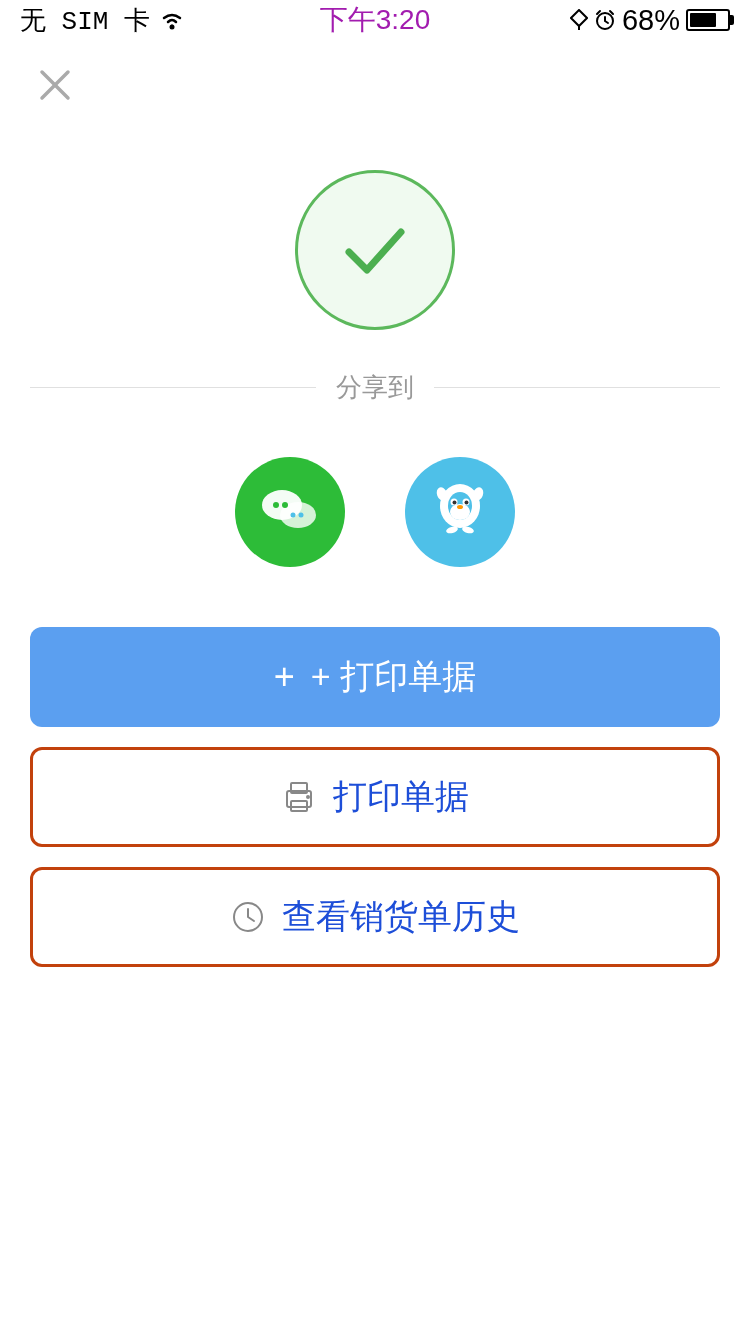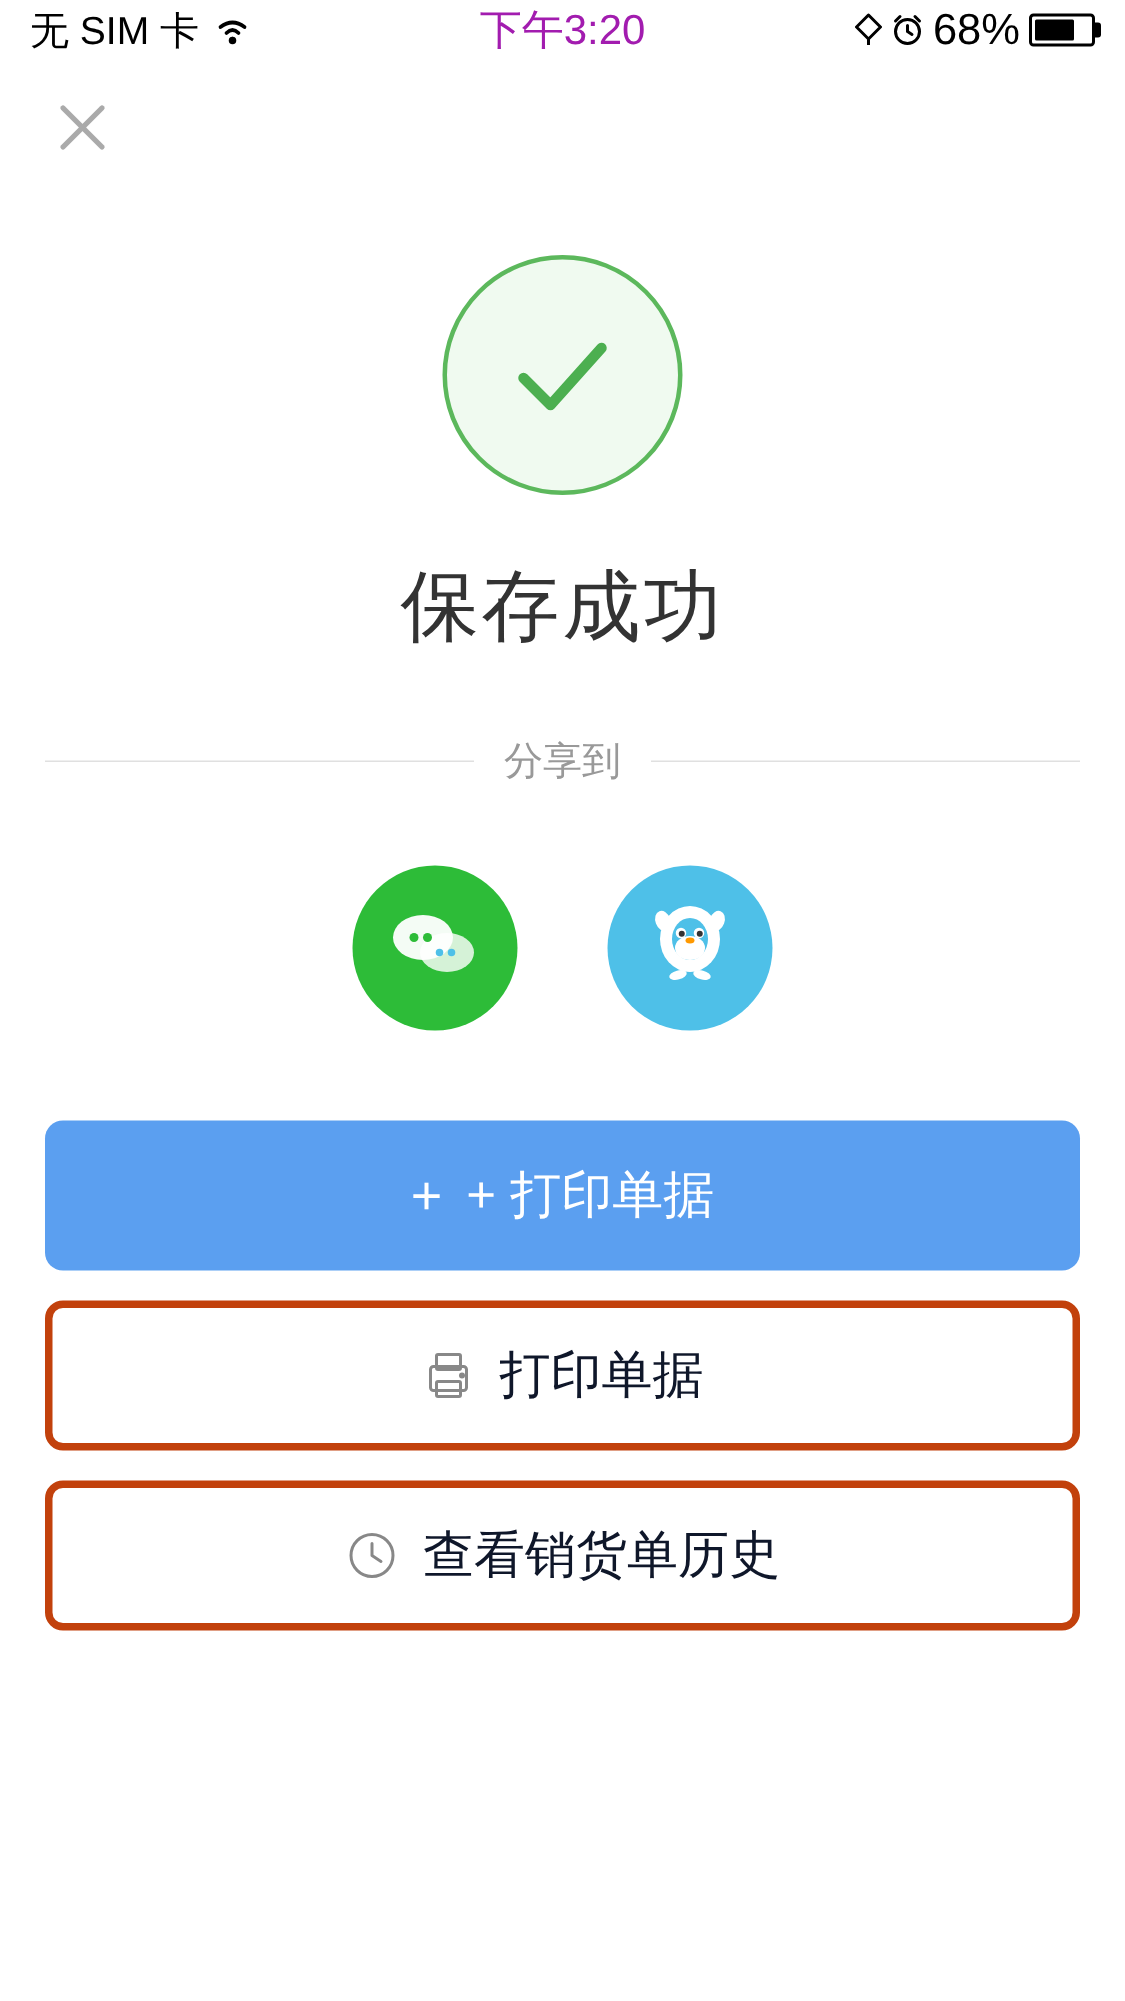--- a/index.html
+++ b/index.html
@@ -23,20 +23,21 @@
       justify-content: space-between;
       padding: 0 20px;
       flex-shrink: 0;
     }
     .status-left {
       display: flex;
       align-items: center;
       gap: 8px;
       font-size: 26px;
       color: #000;
+      font-family: Liberation Mono, monospace;
     }
     .status-center {
       font-size: 28px;
       font-weight: 500;
       color: #a21caf;
       position: absolute;
       left: 50%;
       transform: translateX(-50%);
     }
     .status-right {
@@ -192,22 +193,22 @@
       cursor: pointer;
       border: none;
     }
     .action-btn.primary {
       background: #5b9ff0;
       color: #fff;
       font-weight: 400;
     }
     .action-btn.secondary {
       background: #fff;
-      color: #0f172a;
-      border: 5px solid #c2410c;
+      color: #1d4ed8;
+      border: 3px solid #c2410c;
     }
   </style>
 </head>
 <body>
 
 <div class="status-bar">
   <div class="status-left">
     <span>无 SIM 卡</span>
     <svg width="28" height="20" viewBox="0 0 28 20">
       <path d="M14 16 Q14 16 14 16" stroke="#000" stroke-width="3" fill="none" stroke-linecap="round"></path>
@@ -245,21 +246,20 @@
       </svg>
     </button>
   </div>
 
   <div class="success-circle">
     <svg class="checkmark-svg" viewBox="0 0 80 80">
       <polyline points="14,42 32,60 66,22" stroke="#4caf50" stroke-width="7" fill="none" stroke-linecap="round" stroke-linejoin="round"></polyline>
     </svg>
   </div>
 
-  <div class="success-title">保存成功</div>
 
   <div class="share-divider">
     <div class="divider-line"></div>
     <span class="share-label">分享到</span>
     <div class="divider-line"></div>
   </div>
 
   <div class="share-icons-row">
 
     <button class="share-icon-btn wechat">

